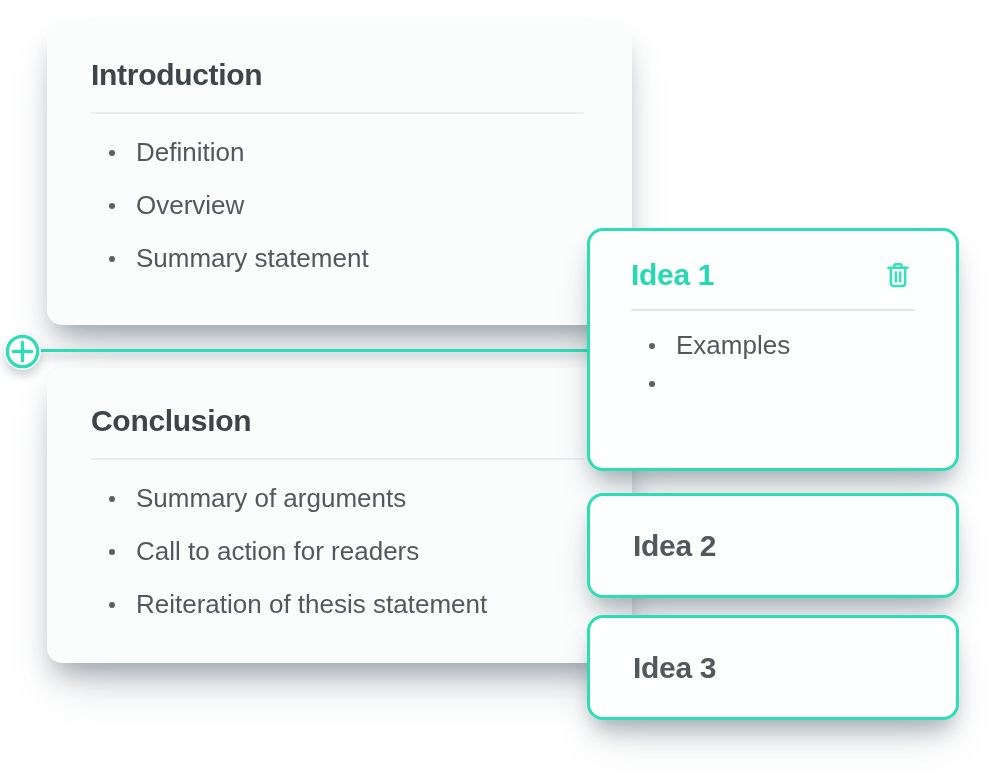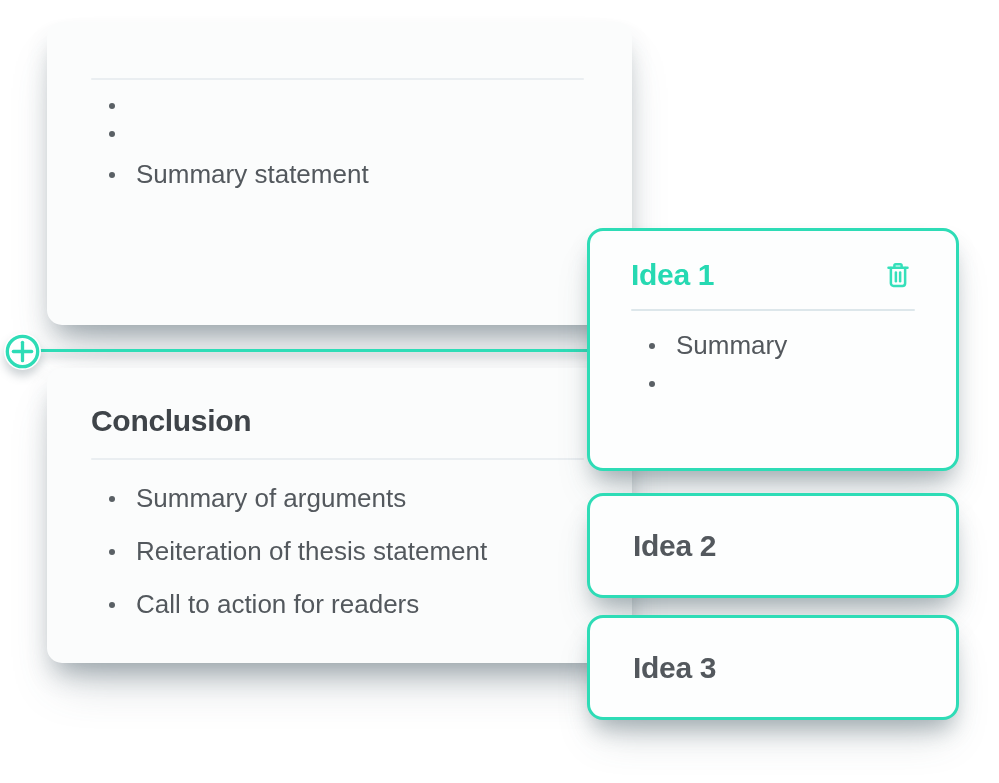--- a/index.html
+++ b/index.html
@@ -152,50 +152,53 @@
     justify-content: center;
   }
   .add-button svg { width: 37px; height: 37px; display: block; }
 </style>
 </head>
 <body>
 
 <div class="canvas">
 
   <section class="card section-card intro">
+    <h2 class="section-title">Introduction</h2>
     <div class="divider"></div>
     <ul class="bullet-list">
       <li>
         <span class="bullet-dot"></span>
-      </li>
-      <li>
-        <span class="bullet-dot"></span>
+        <span>Definition</span>
+      </li>
+      <li>
+        <span class="bullet-dot"></span>
+        <span>Overview</span>
       </li>
       <li>
         <span class="bullet-dot"></span>
         <span>Summary statement</span>
       </li>
     </ul>
   </section>
 
   <section class="card section-card conclusion">
     <h2 class="section-title">Conclusion</h2>
     <div class="divider"></div>
     <ul class="bullet-list">
       <li>
         <span class="bullet-dot"></span>
         <span>Summary of arguments</span>
       </li>
       <li>
         <span class="bullet-dot"></span>
+        <span>Call to action for readers</span>
+      </li>
+      <li>
+        <span class="bullet-dot"></span>
         <span>Reiteration of thesis statement</span>
-      </li>
-      <li>
-        <span class="bullet-dot"></span>
-        <span>Call to action for readers</span>
       </li>
     </ul>
   </section>
 
   <div class="connector-line"></div>
 
   <button class="add-button">
     <span style="display:flex;">
       <svg viewBox="0 0 38 38" fill="none" stroke="currentColor" stroke-width="3.4" stroke-linecap="round">
         <circle cx="19" cy="19" r="15.6"></circle>
@@ -217,21 +220,21 @@
             <path d="M10.3 10 v7"></path>
             <path d="M13.7 10 v7"></path>
           </svg>
         </span>
       </button>
     </header>
     <div class="divider"></div>
     <ul class="bullet-list">
       <li>
         <span class="bullet-dot"></span>
-        <span>Summary</span>
+        <span>Examples</span>
       </li>
       <li>
         <span class="bullet-dot"></span>
       </li>
     </ul>
   </section>
 
   <section class="card idea-card idea-stub idea2 idea-layer">
     <h2 class="idea-title-muted">Idea 2</h2>
   </section>

